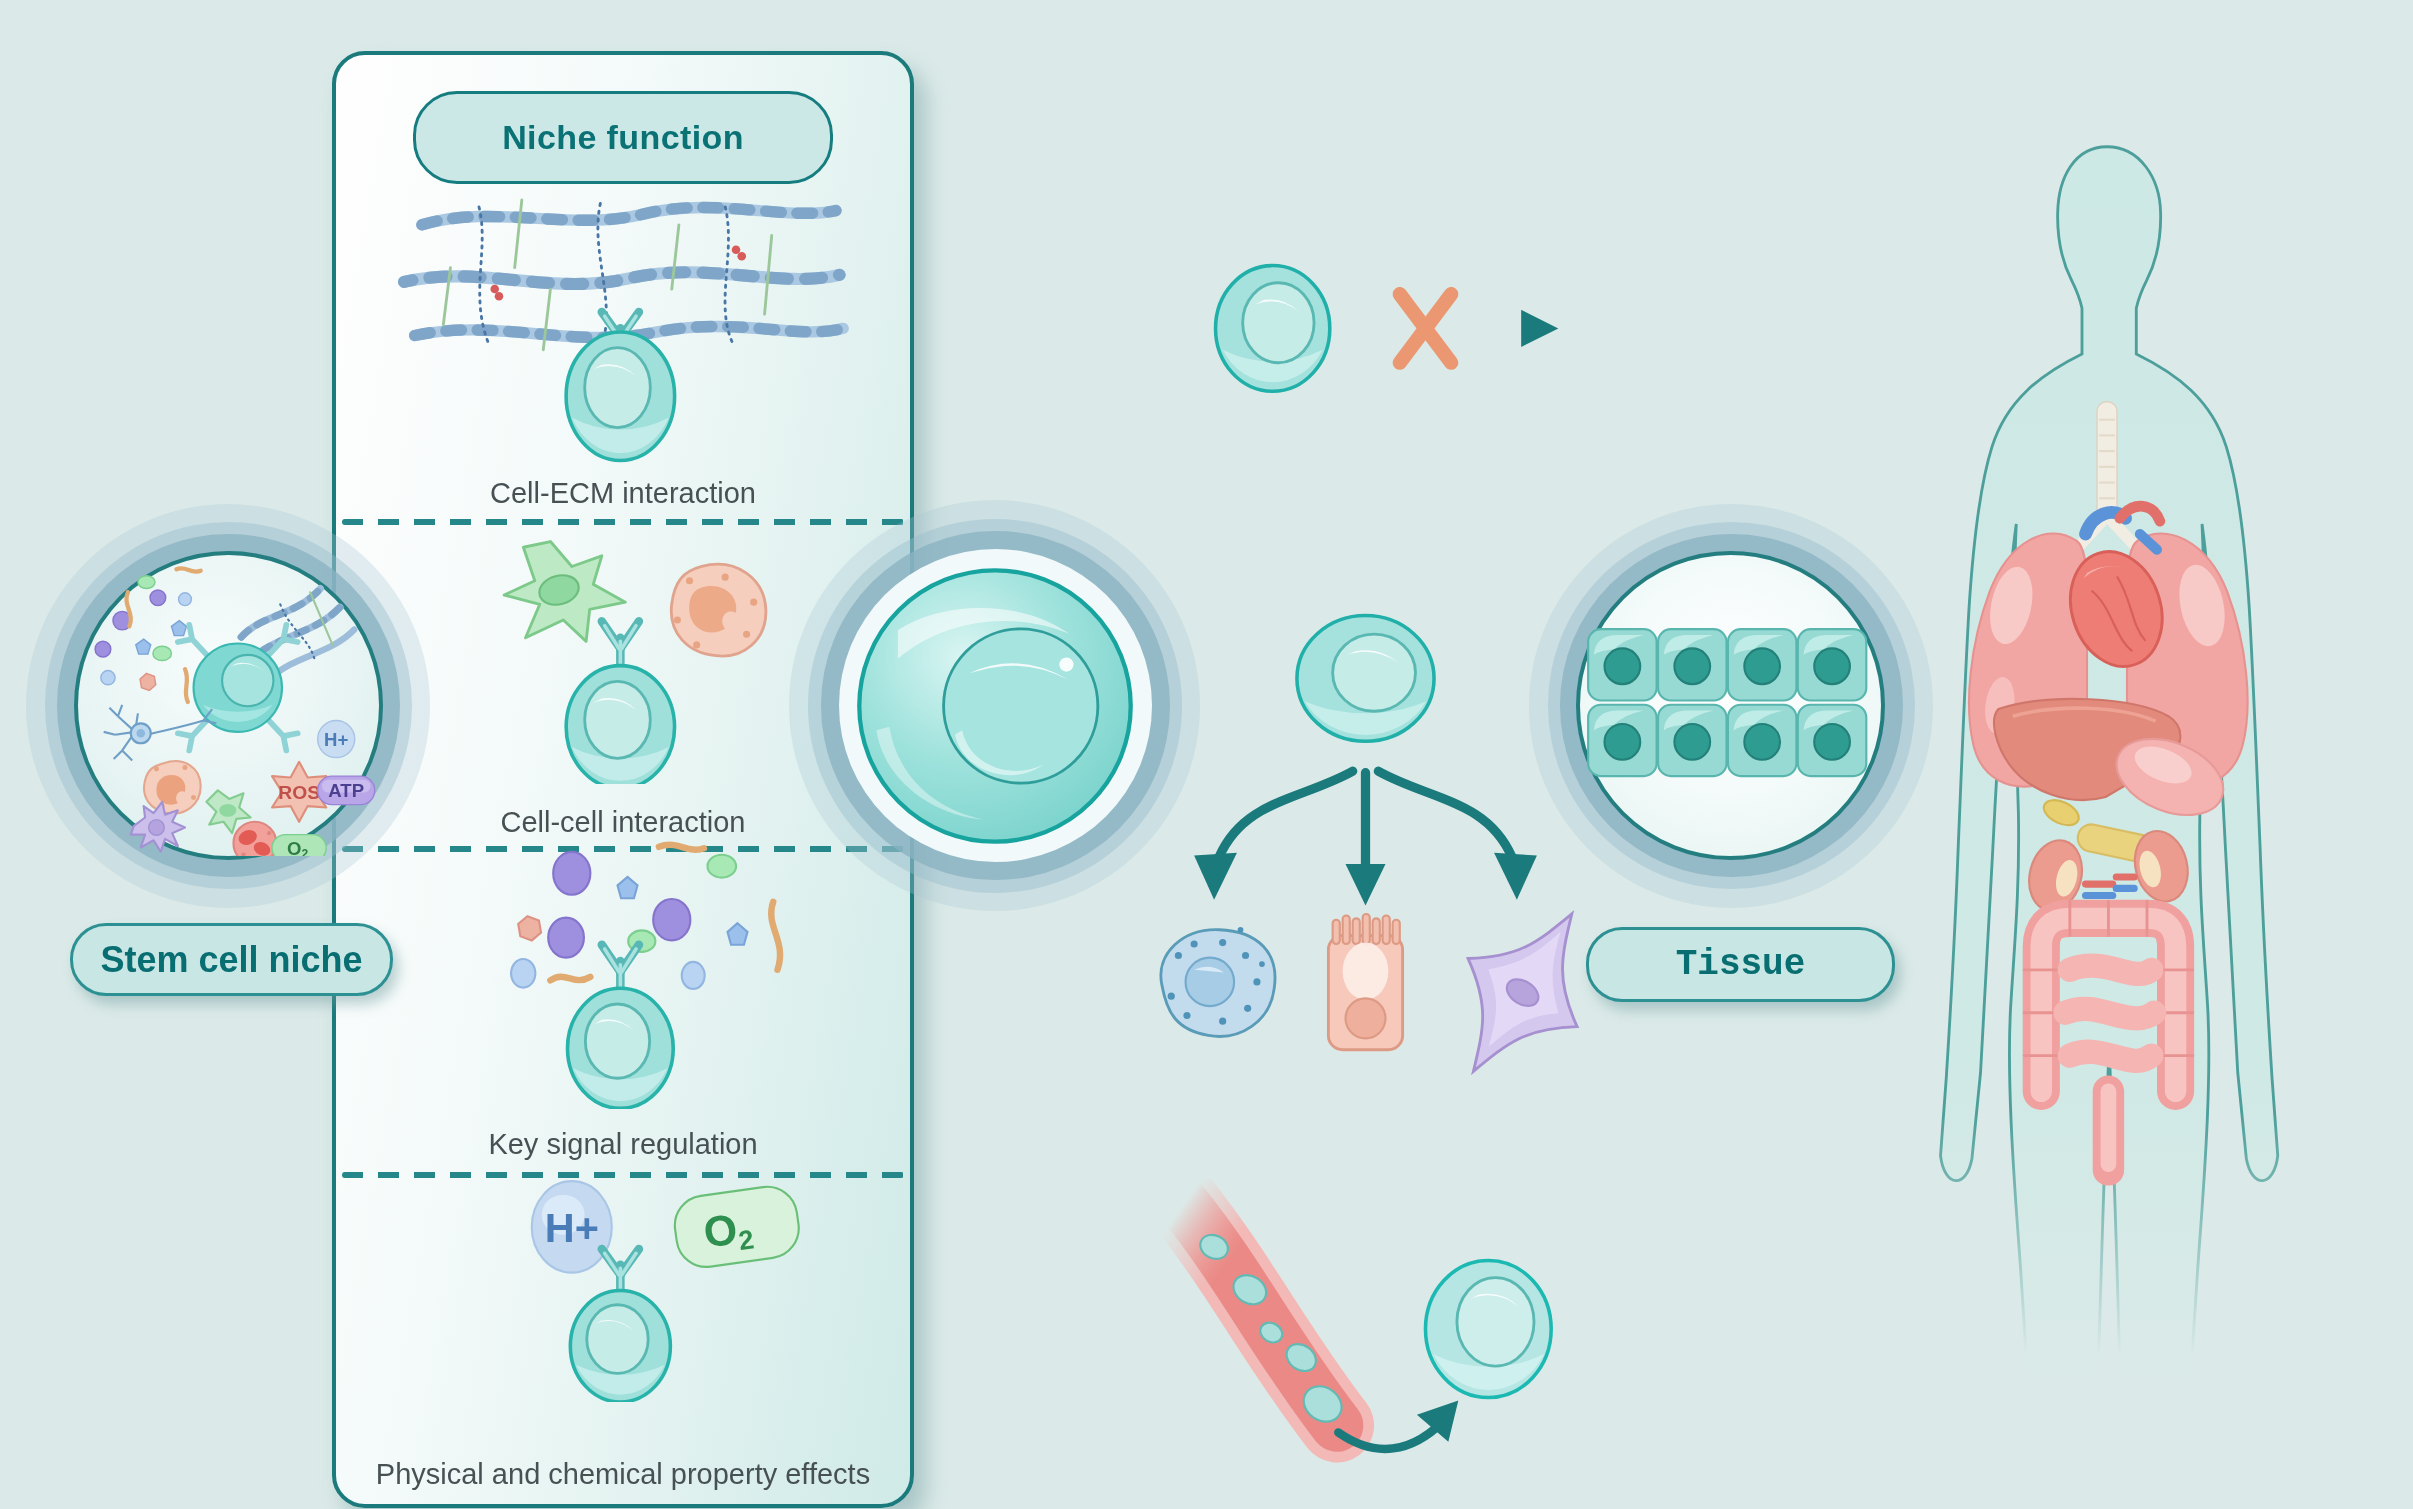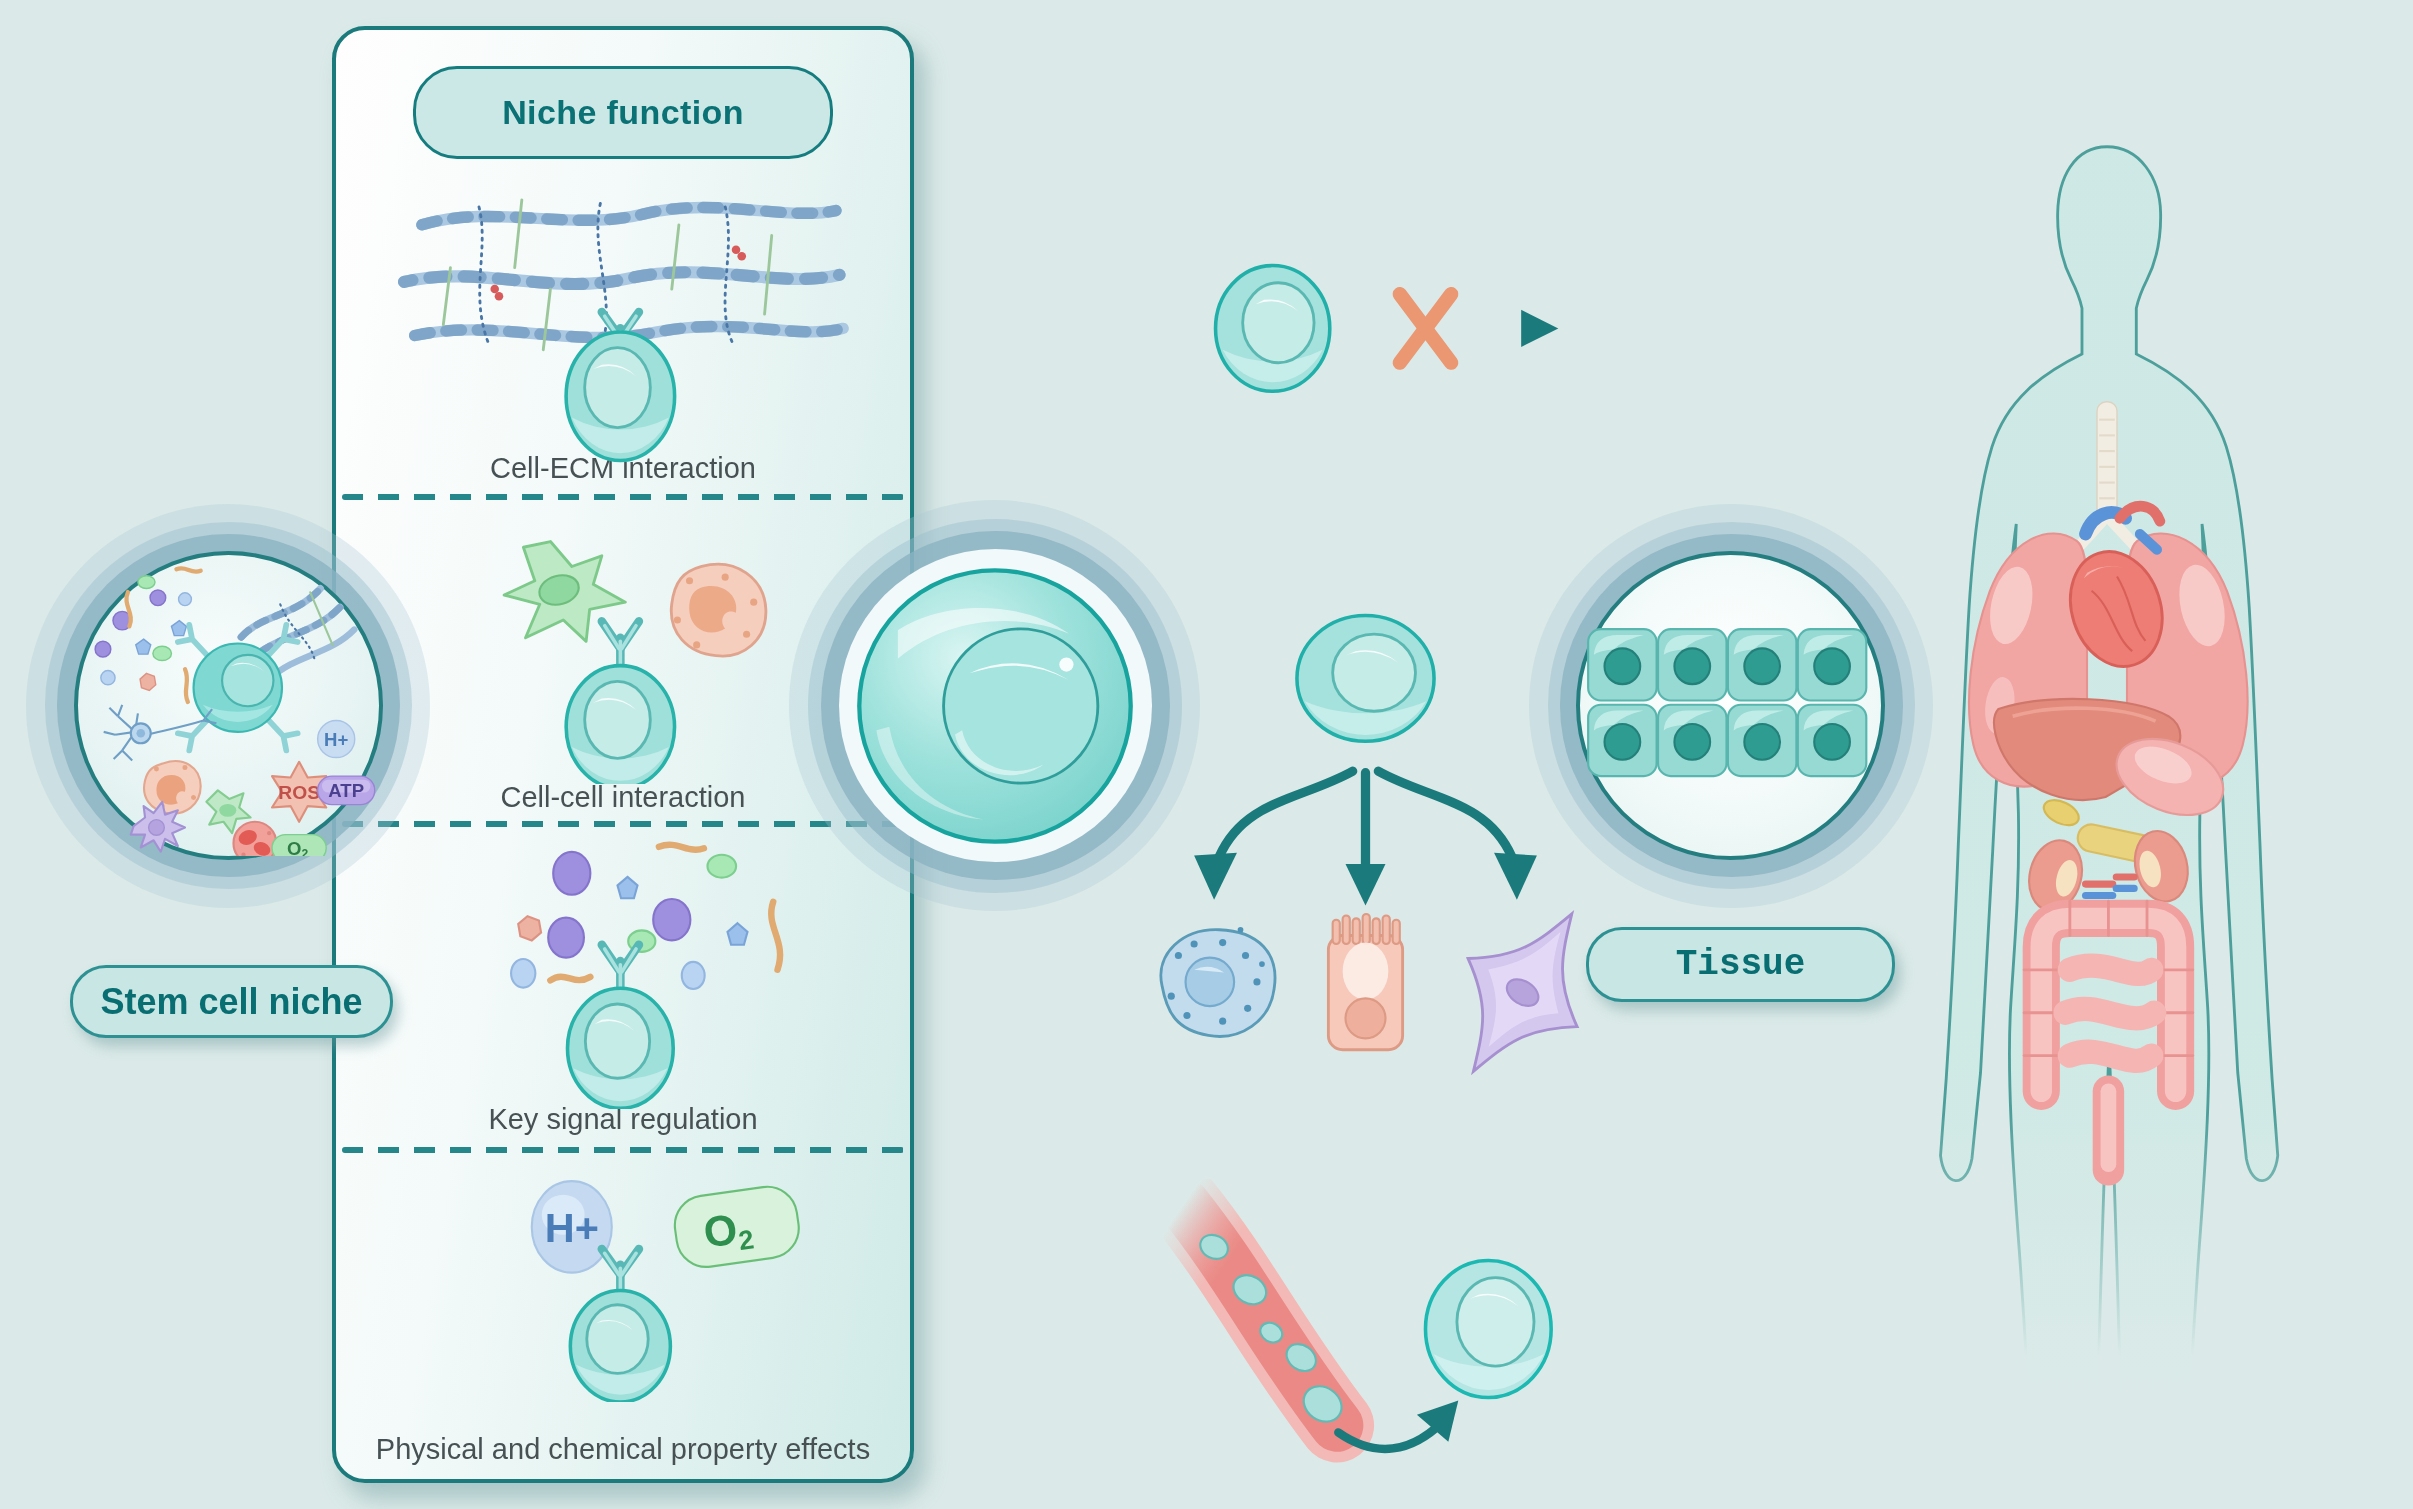--- a/index.html
+++ b/index.html
@@ -6,21 +6,21 @@
   body{
     width:2413px;height:1509px;
     background:#dbeae8;
     font-family:"Liberation Sans",sans-serif;
     position:relative;overflow:hidden;
   }
   .stage{position:absolute;left:0;top:0;width:2413px;height:1509px;}
 
   
   .panel{
-    position:absolute;top:26px;height:1449px;
+    position:absolute;top:51px;height:1449px;
     background:linear-gradient(100deg,#fffefe 0%,#f3faf9 38%,#e2f2f0 68%,#cfeae7 100%);
     border:4.3px solid #1b7a7c;border-radius:33px;
     box-shadow:11.4px 15.7px 21.4px rgba(110,155,160,.45);
     z-index:1;
   }
   .pill-header{
     position:absolute;top:36px;left:50%;transform:translateX(-50%);
     height:87px;border-radius:44px;
     background:#cbe8e6;border:3.6px solid #157d7f;
     display:flex;align-items:center;justify-content:center;
@@ -625,21 +625,21 @@
             <circle cx="352" cy="156" r="25"></circle>
           <circle cx="58" cy="262" r="25"></circle>
             <circle cx="156" cy="262" r="25"></circle>
           <circle cx="254" cy="262" r="25"></circle>
             <circle cx="352" cy="262" r="25"></circle>
         </g>
       </g>
     </svg>
   </div>
 
-  <div class="node-pill" style="left:70px;top:965px;width:317px;height:67px;">
+  <div class="node-pill" style="left:70px;top:923px;width:317px;height:67px;">
     <span>Stem cell niche</span>
   </div>
   <div class="node-pill" style="left:1586px;top:927px;width:303px;height:69px;font-family:Liberation Mono, monospace;">
     <span>Tissue</span>
   </div>
 
 </div>
 
 
 </body></html>

